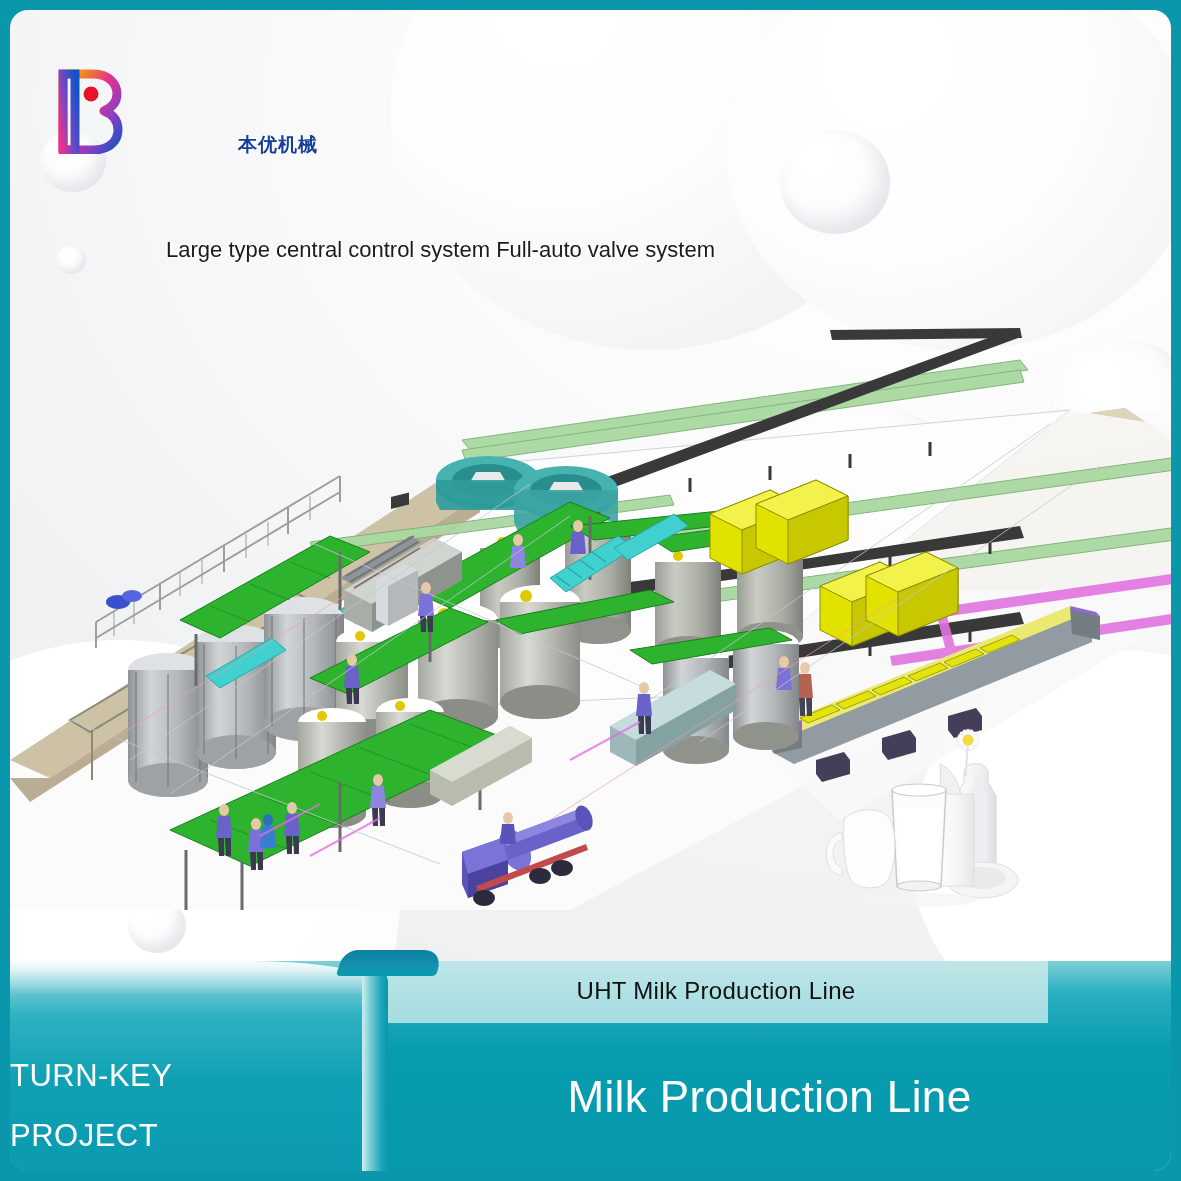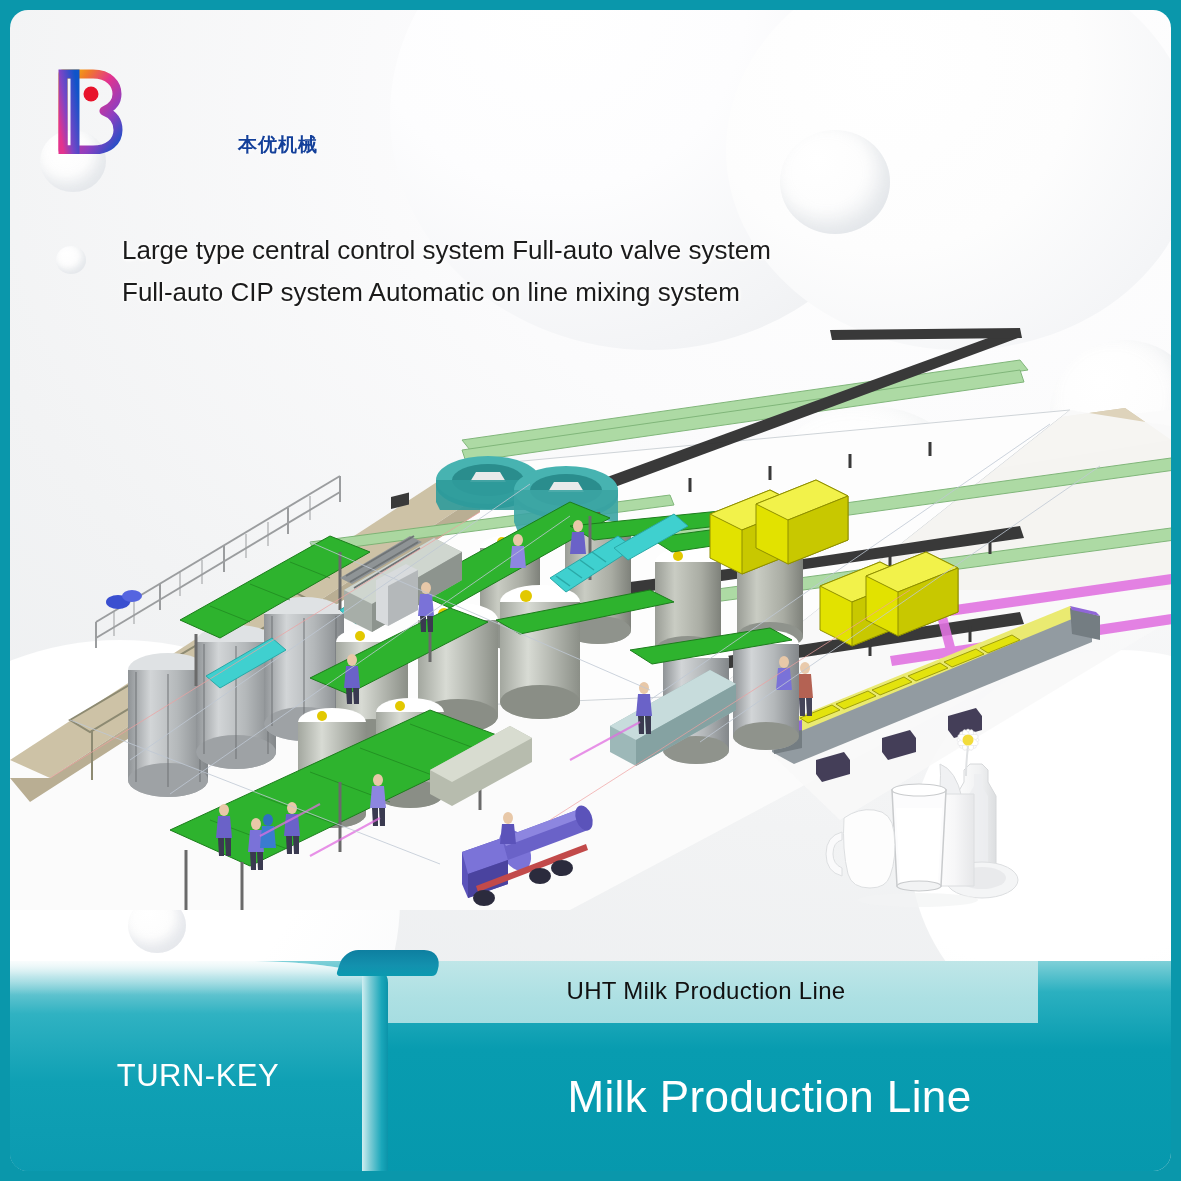--- a/index.html
+++ b/index.html
@@ -42,39 +42,40 @@
   }
   .logo-word{
     position:absolute;left:68px;top:84px;font-size:53px;font-weight:bold;
     color:#1b4aa0;letter-spacing:1px;line-height:1;white-space:nowrap;
     font-family:"DejaVu Sans", sans-serif;
   }
 
   
   .features{position:absolute;left:112px;top:219px;width:760px;}
   .features div{
-    font-size:26px;color:#1b1b1b;line-height:42px;white-space:nowrap;
+    font-size:22px;color:#1b1b1b;line-height:42px;white-space:nowrap;
     text-shadow:0 0 4px #fff,0 0 4px #fff,0 0 8px #fff,1px 1px 3px #fff;
+    margin-left:44px;
   }
 
   
   .scene{position:absolute;left:0px;top:280px;width:1161px;height:620px;overflow:hidden;}
   .scene svg{position:absolute;left:0;top:0;}
 
   
   .milkart{position:absolute;left:808px;top:712px;width:230px;height:200px;}
 
   
   .banner{position:absolute;left:0;top:940px;width:1161px;height:231px;}
   .banner-main{
     position:absolute;left:0;top:11px;width:1161px;height:220px;
     background:linear-gradient(180deg,#7fd0d8 0%,#2bb0c0 14%,#089cb0 40%,#0698ad 100%);
   }
   .strip{
-    position:absolute;left:364px;top:11px;width:664px;height:62px;
+    position:absolute;left:374px;top:11px;width:664px;height:62px;
     background:linear-gradient(180deg,#bfe6e8 0%, #ade0e3 60%, #a6dde1 100%);
   }
   .strip-label{
     position:absolute;left:0;right:0;top:16px;text-align:center;
     font-size:24px;color:#111;letter-spacing:.3px;
   }
   
   .fold{
     position:absolute;left:0;top:0;width:400px;height:231px;overflow:visible;
   }
@@ -93,21 +94,21 @@
     background:linear-gradient(180deg,#0e7fa0 0%, #1391ae 60%, #0b9ab0 100%);
     border-radius:14px 20px 4px 4px;
     transform:skewX(-18deg);
   }
   .fold-gloss{
     position:absolute;left:0;top:11px;width:372px;height:34px;
     background:linear-gradient(180deg,rgba(255,255,255,.85),rgba(255,255,255,0));
     border-top-right-radius:140px 24px;
   }
   .turnkey{
-    position:absolute;left:12px;top:96px;width:352px;text-align:center;
+    position:absolute;left:0;top:96px;width:352px;
     font-size:31px;color:#ffffff;letter-spacing:.5px;
   }
   .turnkey span{display:block;line-height:60px;}
   .bigtitle{
     position:absolute;left:358px;top:122px;width:803px;text-align:center;
     font-size:44px;color:#ffffff;letter-spacing:.4px;
   }
 </style>
 </head>
 <body>
@@ -148,21 +149,20 @@
           <path d="M13 8 h30 c16 0 24 10 24 20 c0 9 -6 14 -13 17 c8 3 14 9 14 19 c0 12 -10 20 -25 20 h-30 z" fill="none" stroke="url(#gB1)" stroke-width="9" stroke-linejoin="round"></path>
           <path d="M13 8 h12 v76 h-12 z" fill="none" stroke="url(#gB2)" stroke-width="9"></path>
           <circle cx="41" cy="28" r="7.5" fill="#e8132b"></circle>
         </svg>
       </div>
       <div class="logo-cn">本优机械</div>
     </div>
 
     <div class="features">
       <div>Large type central control system  Full-auto valve system</div>
-      <div>Full-auto CIP system  Automatic on line mixing system</div>
     </div>
 
     <div class="scene">
       <svg width="1161" height="620" viewBox="0 0 1161 620">
         <defs>
           <linearGradient id="tankG" x1="0" y1="0" x2="1" y2="0">
             <stop offset="0%" stop-color="#8f9396"></stop>
               <stop offset="28%" stop-color="#d2d5d7"></stop>
             <stop offset="62%" stop-color="#b4b8ba"></stop>
               <stop offset="100%" stop-color="#83878a"></stop>
@@ -677,18 +677,19 @@
 
       <div class="bigtitle">Milk Production Line</div>
 
       <div class="fold">
         <div class="fold-face"></div>
         <div class="fold-gloss"></div>
         <div class="fold-edge"></div>
         <div class="fold-lip"></div>
         <div class="turnkey">
           <span>TURN-KEY</span>
+          <span>PROJECT</span>
         </div>
       </div>
     </div>
 
   </div>
 </div>
 
 </body></html>

